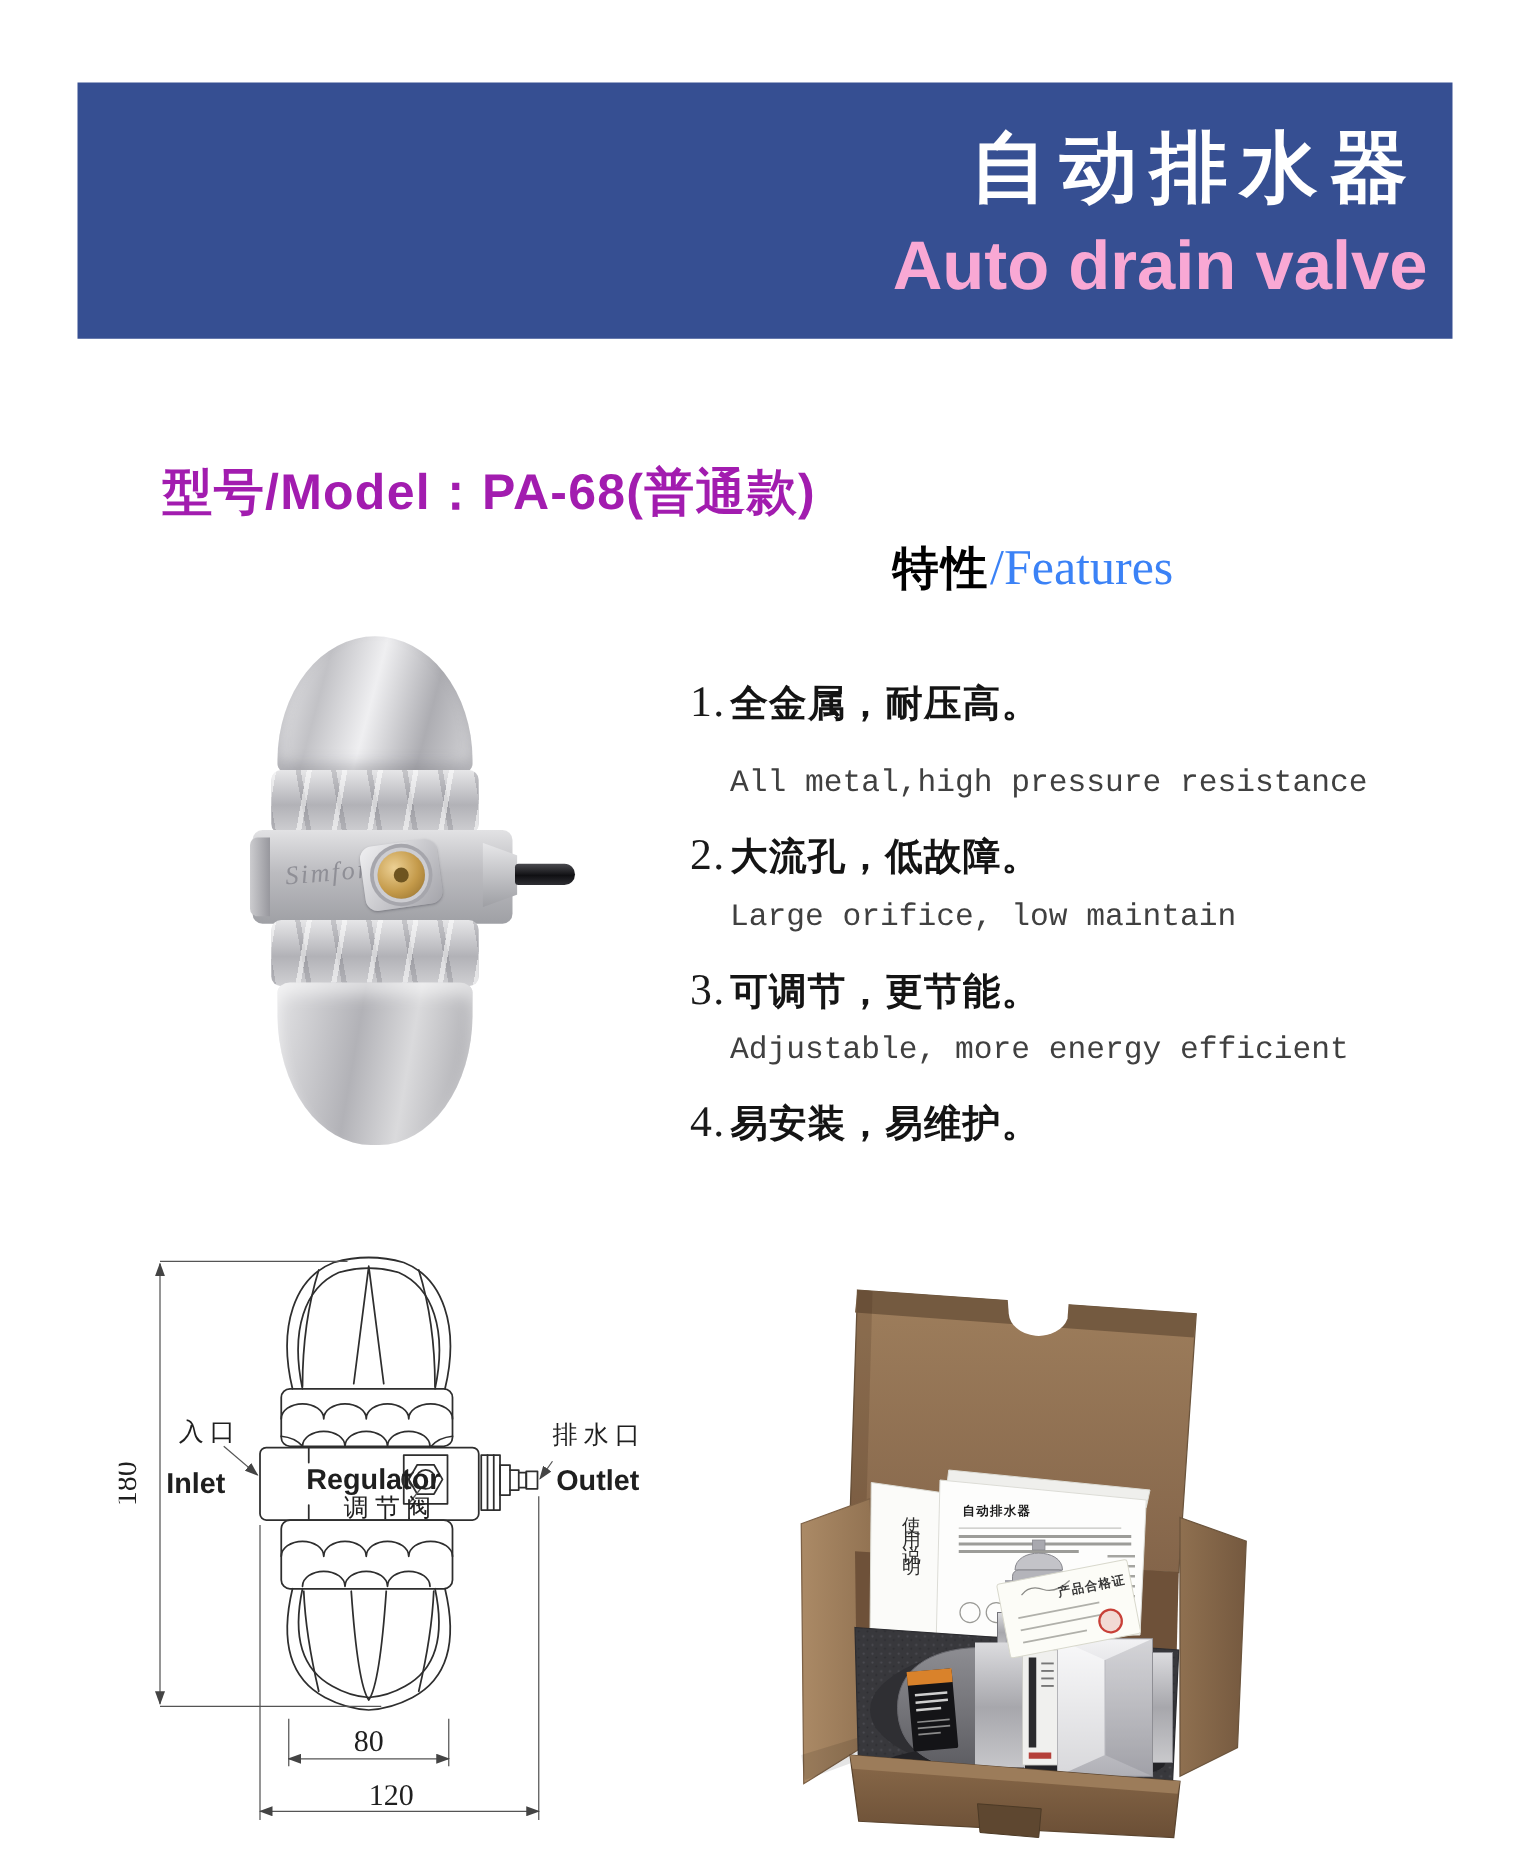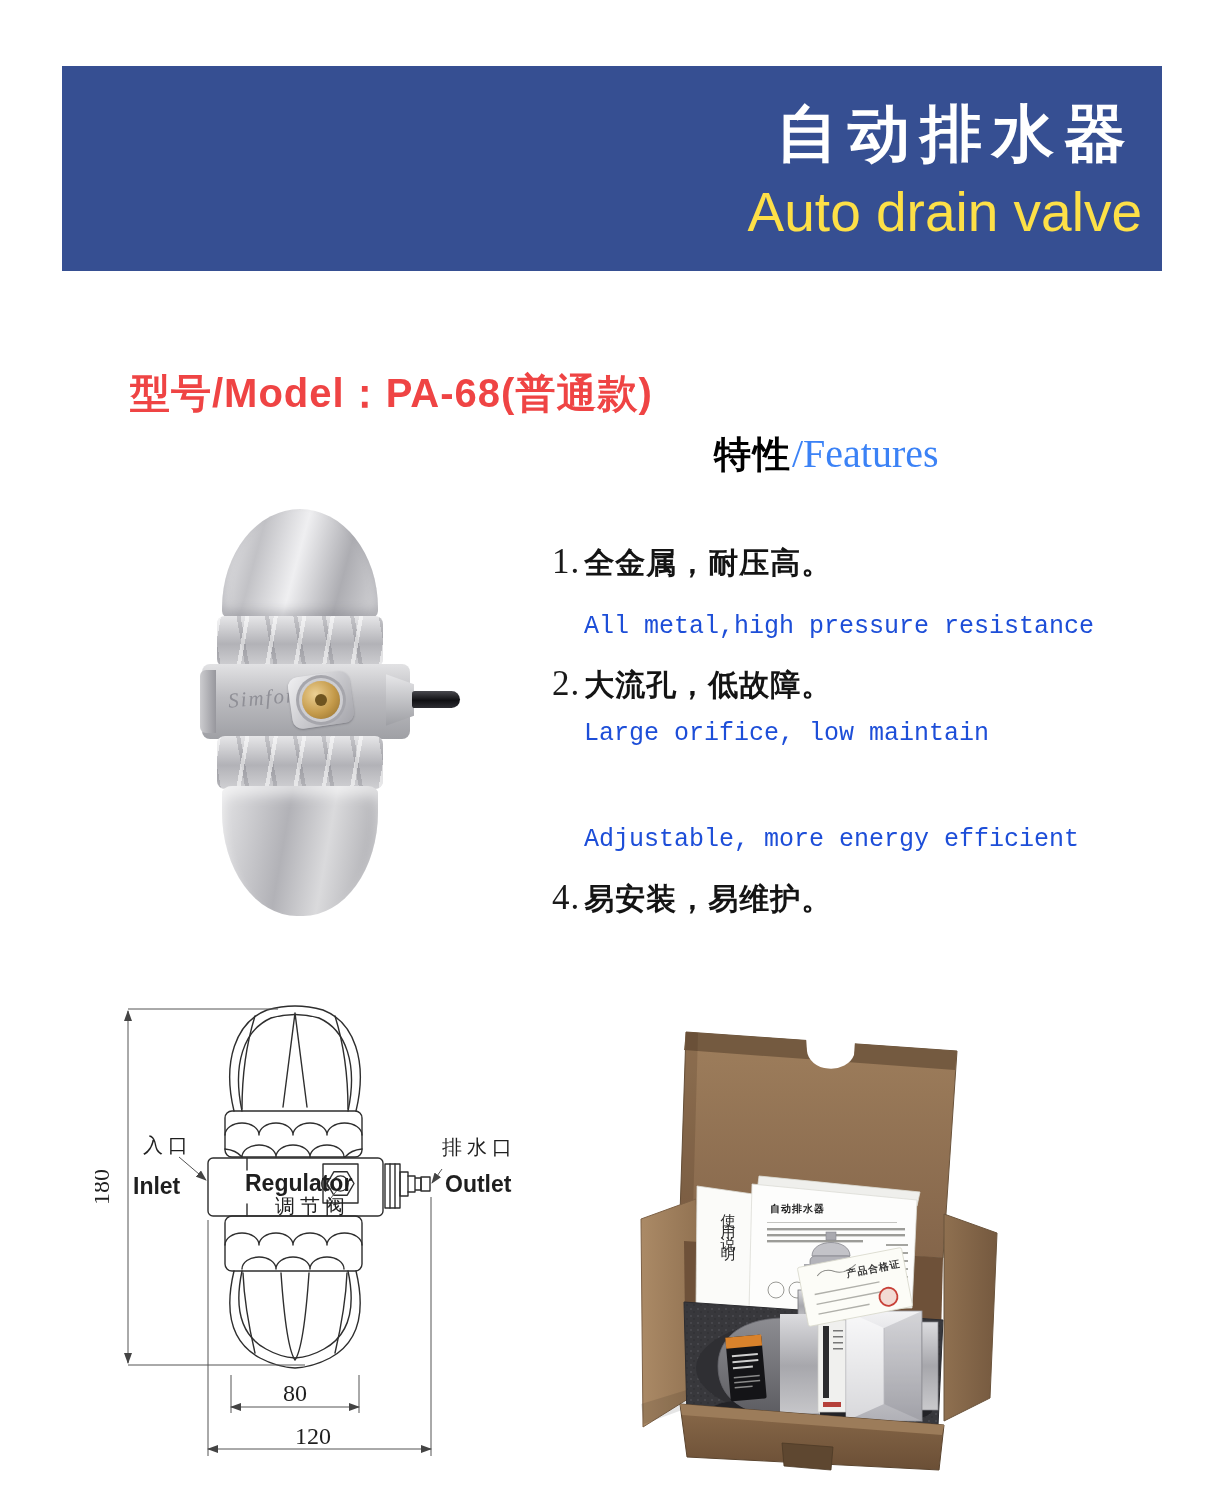--- a/index.html
+++ b/index.html
@@ -9,40 +9,40 @@
     overflow:hidden; font-family:"Liberation Sans", sans-serif;margin-top:16px;
   }
 
   
   .banner { position:absolute; left:62px; top:50px; width:1100px; height:205px; background:#364F92; }
   .banner-zh {
     position:absolute; right:26px; top:26px; font-size:62px; font-weight:800;
     color:#ffffff; letter-spacing:10px; white-space:nowrap;
   }
   .banner-en {
-    position:absolute; right:20px; top:114px; font-size:55px; font-weight:400;
-    color:#fde047; white-space:nowrap;
+    position:absolute; right:20px; top:114px; font-size:55px; font-weight:700;
+    color:#f9a8d4; white-space:nowrap;
   }
 
   
   .model-line {
     position:absolute; left:130px; top:350px; font-size:40px; font-weight:700;
-    color:#ef4444; letter-spacing:1px; white-space:nowrap;
+    color:#a21caf; letter-spacing:1px; white-space:nowrap;
   }
 
   
   .features-heading { position:absolute; left:714px; top:414px; white-space:nowrap; }
   .fh-zh { font-size:37px; font-weight:800; color:#000000; letter-spacing:2px; }
   .fh-en { font-family:"Liberation Serif", serif; font-size:40px; color:#3b82f6; }
 
   
   .features { position:absolute; left:552px; top:520px; width:660px; height:440px; }
   .f-zh { position:absolute; left:0; white-space:nowrap; font-size:30px; font-weight:700; color:#141414; letter-spacing:1px; }
   .f-num { font-family:"Liberation Serif", serif; font-weight:400; font-size:35px; color:#1a1a1a; padding-right:4px; }
-  .f-en { position:absolute; left:32px; white-space:nowrap; font-family:"Liberation Mono", monospace; font-size:25px; color:#1d4ed8; }
+  .f-en { position:absolute; left:32px; white-space:nowrap; font-family:"Liberation Mono", monospace; font-size:25px; color:#404040; }
   .r1 { top:6px; } .r2 { top:76px; } .r3 { top:128px; } .r4 { top:183px; }
   .r5 { top:236px; } .r6 { top:289px; } .r7 { top:342px; } .r8 { top:394px; }
 
   
   .photo { position:absolute; left:200px; top:493px; width:262px; height:412px; }
   .photo > div { position:absolute; }
   .vp-dome-top {
     left:22px; top:0; width:156px; height:110px;
     background:linear-gradient(105deg,#ededef 0%,#c2c2c6 25%,#efeff1 48%,#adadb2 75%,#d5d5d8 100%);
     border-radius:50% 50% 10px 10px / 90% 90% 8px 8px;
@@ -145,20 +145,21 @@
     <div class="vp-rod"></div>
     <div class="vp-hex vp-hex-bot"></div>
     <div class="vp-dome-bot"></div>
   </div>
 
   <div class="features">
     <div class="f-zh r1"><span class="f-num">1.</span><span>全金属，耐压高。</span></div>
     <div class="f-en r2">All metal,high pressure resistance</div>
     <div class="f-zh r3"><span class="f-num">2.</span><span>大流孔，低故障。</span></div>
     <div class="f-en r4">Large orifice, low maintain</div>
+    <div class="f-zh r5"><span class="f-num">3.</span><span>可调节，更节能。</span></div>
     <div class="f-en r6">Adjustable, more energy efficient</div>
     <div class="f-zh r7"><span class="f-num">4.</span><span>易安装，易维护。</span></div>
   </div>
 
   <svg class="tech-drawing" width="480" height="480" viewBox="0 0 480 480">
     <defs>
       <marker id="arr" markerWidth="11" markerHeight="8" refX="10" refY="4" orient="auto" markerUnits="userSpaceOnUse">
         <path d="M0,0 L11,4 L0,8 Z" fill="#444"></path>
       </marker>
       <marker id="arrS" markerWidth="11" markerHeight="8" refX="1" refY="4" orient="auto" markerUnits="userSpaceOnUse">

